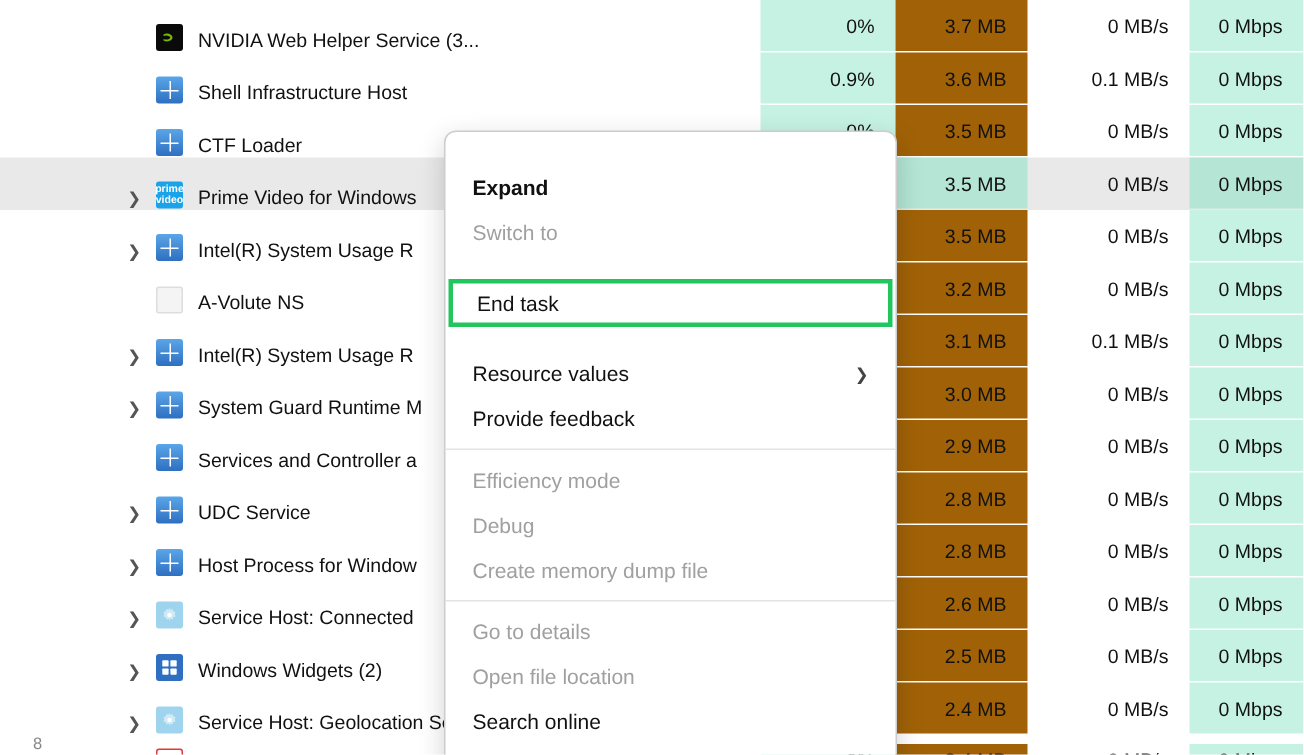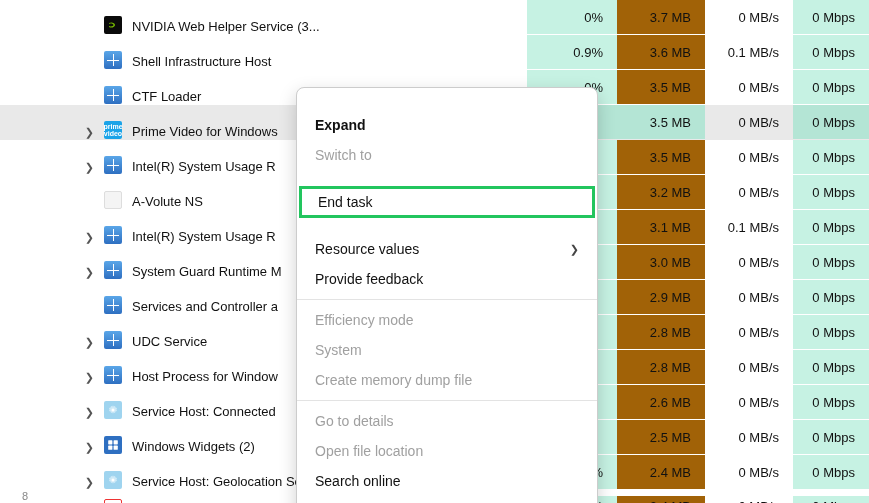--- a/index.html
+++ b/index.html
@@ -68,21 +68,21 @@
     width: 90px;
     text-align: right;
     padding-right: 14px;
     height: 100%;
     display: flex;
     align-items: center;
     justify-content: flex-end;
   }
   .cpu  { width: 90px; background: #c6f2e3; }
   .mem  { width: 88px; background: #a16207; }
-  .disk { width: 88px; }
+  .disk { width: 108px; }
   .net  { width: 76px; background: #c6f2e3; }
   .row.selected .cpu,
   .row.selected .mem,
   .row.selected .net {
     background: #b4e5d5;
   }
 
   
   .menu {
     position: absolute;
@@ -367,21 +367,21 @@
       <span class="marrow">❯</span>
     </div>
     <div class="mitem">
       <span>Provide feedback</span>
     </div>
     <div class="msep"></div>
     <div class="mitem disabled">
       <span>Efficiency mode</span>
     </div>
     <div class="mitem disabled">
-      <span>System</span>
+      <span>Debug</span>
     </div>
     <div class="mitem disabled">
       <span>Create memory dump file</span>
     </div>
     <div class="msep"></div>
     <div class="mitem disabled">
       <span>Go to details</span>
     </div>
     <div class="mitem disabled">
       <span>Open file location</span>

